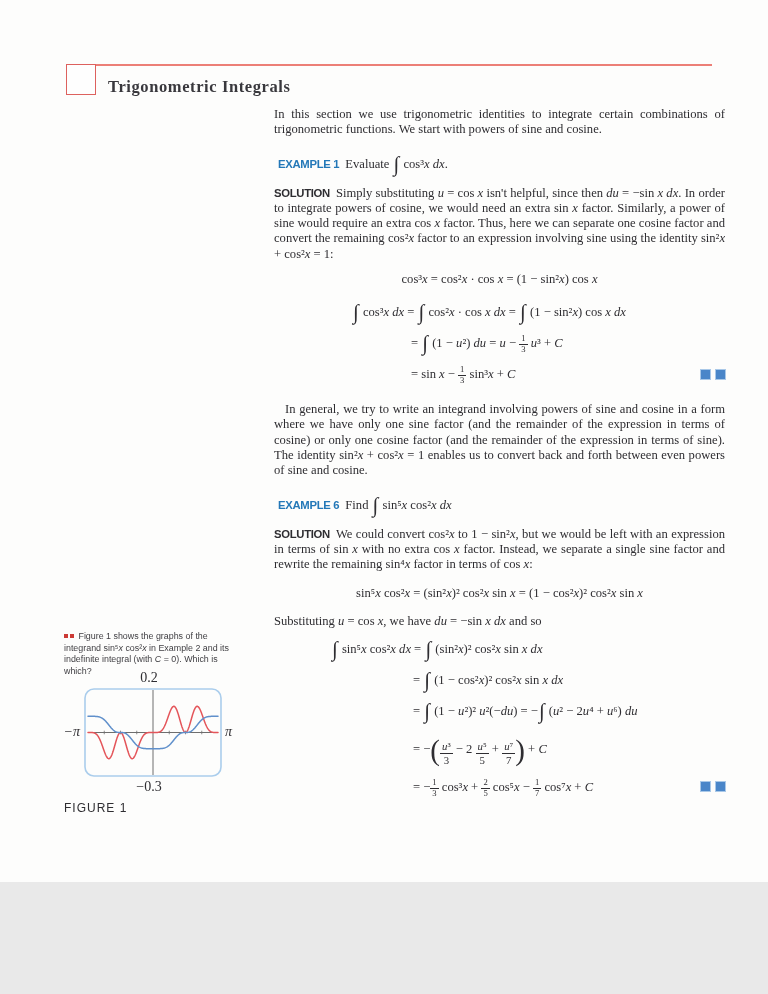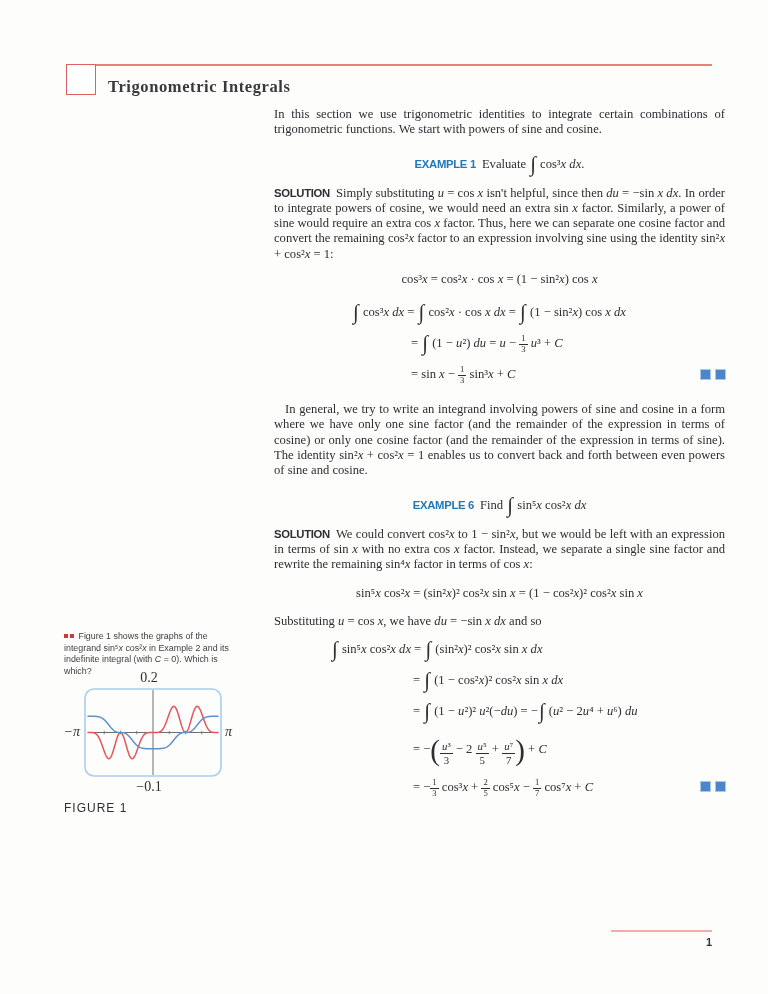--- a/index.html
+++ b/index.html
@@ -1,30 +1,30 @@
 <!DOCTYPE html>
 <html><head>
 <meta charset="utf-8">
 <style>
   html,body{margin:0;padding:0;background:#e9e9e9;}
-  .page{position:relative;width:768px;height:994px;background:#fdfdfc;overflow:hidden;
+  .page{position:relative;width:768px;height:882px;background:#fdfdfc;overflow:hidden;
         font-family:"Liberation Serif",serif;color:#2e2d31;}
   
   .top-rule{position:absolute;left:66px;top:64px;width:646px;height:2px;background:#ec7f77;}
   .chapter-box{position:absolute;left:66px;top:64px;width:30px;height:31px;
                border:1.6px solid #dd615e;background:#fefefe;box-sizing:border-box;}
   .title{position:absolute;left:108px;top:77px;font-size:16.5px;font-weight:bold;
          letter-spacing:.6px;color:#39383d;}
   
   .body-col{position:absolute;left:274px;top:107px;width:451px;font-size:12.6px;
             line-height:15.3px;text-align:justify;}
   .body-col p{margin:0;}
   .p-gap{margin-top:12px !important;}
   .indent-first{text-indent:11px;}
-  .ex-line{margin:13px 4px 9px;line-height:26px;text-align:center;white-space:nowrap;}
+  .ex-line{margin:13px 4px 9px;line-height:26px;text-align:left;white-space:nowrap;}
   .lbl{font-family:"Liberation Sans",sans-serif;font-weight:bold;font-size:11.3px;
        letter-spacing:-.3px;margin-right:6px;}
   .lbl-blue{color:#2478b8;}
   .lbl-dark{color:#2e2d31;}
   
   .int{font-size:21px;line-height:0;vertical-align:-3px;padding:0 1px;}
   .disp{text-align:center;margin:7px 0 8px;line-height:20px;white-space:nowrap;}
   .eqblock{margin:4px 0 6px;text-align:left;}
   .eqline{line-height:31px;white-space:nowrap;position:relative;}
   .eqline.tall{line-height:44px;}
@@ -104,21 +104,21 @@
       <div class="eqline ind-d"><span>= </span><span class="int">∫</span><span> (1 − <i>u</i>²)² <i>u</i>²(−<i>du</i>) = −</span><span class="int">∫</span><span> (<i>u</i>² − 2<i>u</i>⁴ + <i>u</i>⁶) <i>du</i></span></div>
       <div class="eqline ind-d tall"><span>= −</span><span class="bigp">(</span><span class="frac lg"><span class="fn"><i>u</i>³</span><span class="fd">3</span></span><span> − 2 </span><span class="frac lg"><span class="fn"><i>u</i>⁵</span><span class="fd">5</span></span><span> + </span><span class="frac lg"><span class="fn"><i>u</i>⁷</span><span class="fd">7</span></span><span class="bigp">)</span><span> + <i>C</i></span></div>
       <div class="eqline ind-d"><span><span>= −</span><span class="frac"><span class="fn">1</span><span class="fd">3</span></span><span> cos³<i>x</i> + </span><span class="frac"><span class="fn">2</span><span class="fd">5</span></span><span> cos⁵<i>x</i> − </span><span class="frac"><span class="fn">1</span><span class="fd">7</span></span><span> cos⁷<i>x</i> + <i>C</i></span></span><span class="eos"><i></i><i></i></span></div>
     </div>
 
   </div>
 
   <div class="margin-note"><span class="mnsq"></span><span class="mnsq"></span> <span>Figure 1 shows the graphs of the integrand sin⁵<i>x</i> cos²<i>x</i> in Example 2 and its indefinite integral (with <i>C</i> = 0). Which is which?</span></div>
 
   <div class="fig-label" style="left:127px;top:670px;width:44px;text-align:center;">0.2</div>
-  <div class="fig-label" style="left:124px;top:779px;width:50px;text-align:center;">−0.1</div>
+  <div class="fig-label" style="left:124px;top:779px;width:50px;text-align:center;">−0.3</div>
   <div class="fig-label" style="left:56px;top:724px;width:24px;text-align:right;font-style:italic;">−π</div>
   <div class="fig-label" style="left:225px;top:724px;font-style:italic;">π</div>
 
   <svg class="figsvg" width="138" height="89" viewBox="0 0 138 89">
       <rect x="1" y="1" width="136" height="87" rx="9" ry="9" fill="none" stroke="#aacdec" stroke-width="1.6"></rect>
       <line x1="4" y1="44.5" x2="134" y2="44.5" stroke="#6e6e6e" stroke-width="1"></line>
       <line x1="69" y1="2" x2="69" y2="87" stroke="#6e6e6e" stroke-width="1"></line>
       <line x1="20.25" y1="42.7" x2="20.25" y2="46.3" stroke="#6e6e6e" stroke-width="0.8"></line>
       <line x1="36.5" y1="42.7" x2="36.5" y2="46.3" stroke="#6e6e6e" stroke-width="0.8"></line>
       <line x1="52.75" y1="42.7" x2="52.75" y2="46.3" stroke="#6e6e6e" stroke-width="0.8"></line>

